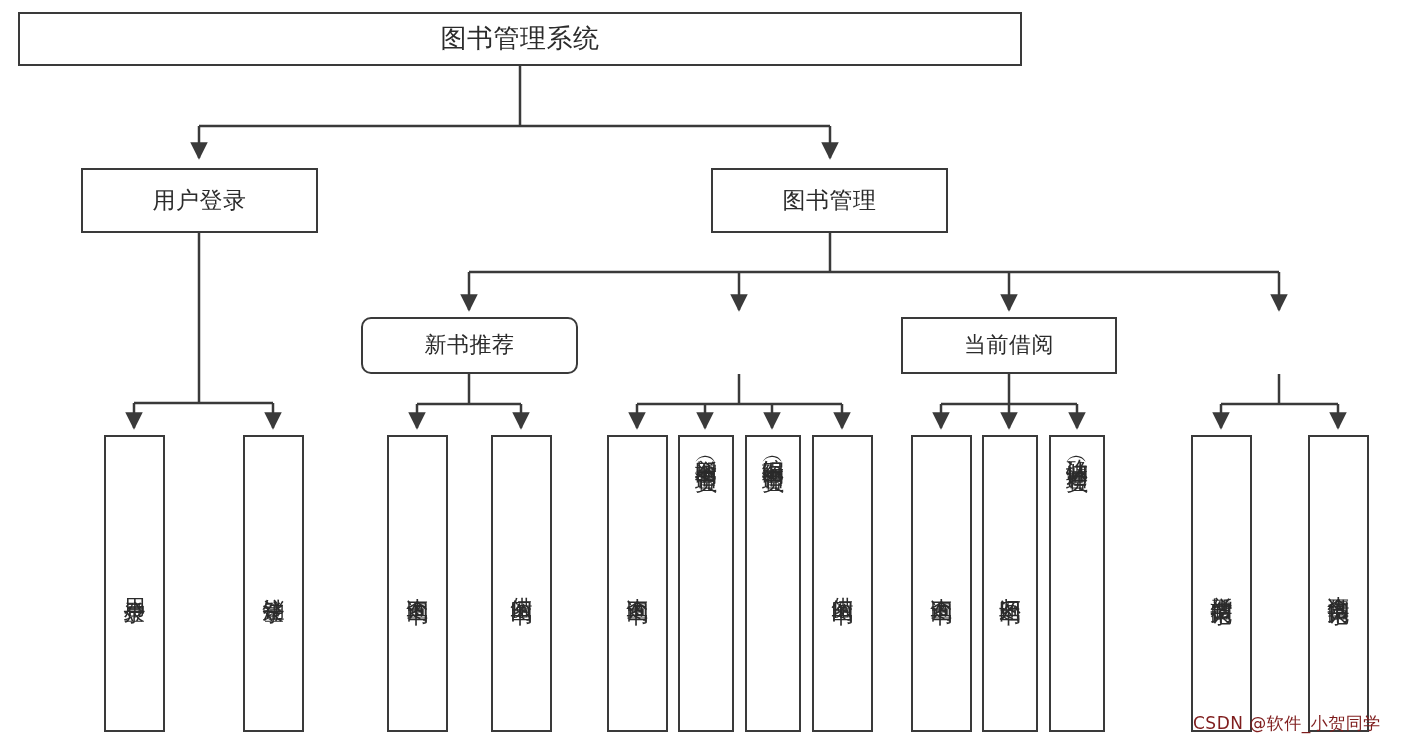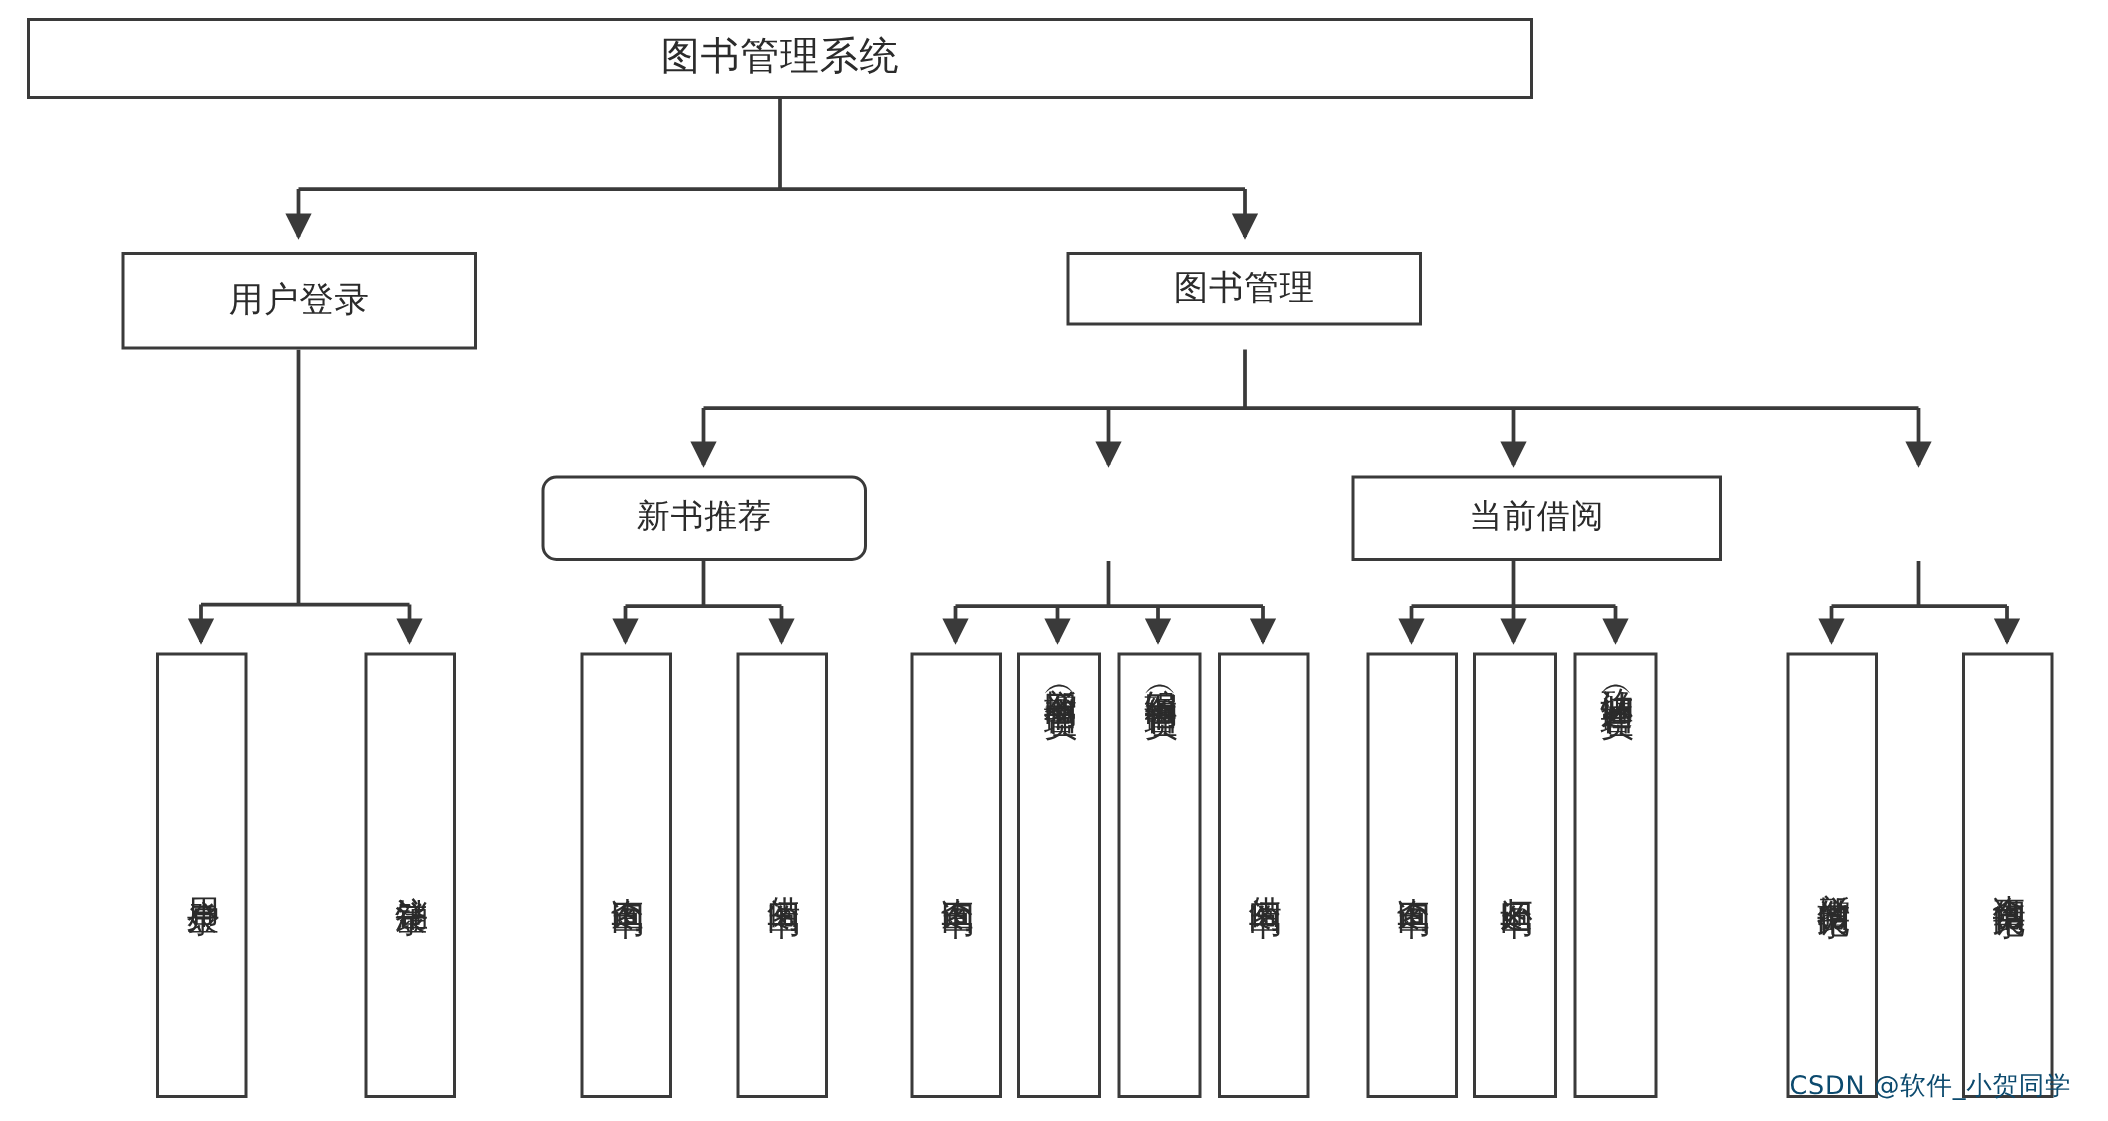--- a/index.html
+++ b/index.html
@@ -56,21 +56,21 @@
   }
   .node.leaf.center-v {
     align-items: center;
     padding-top: 0;
   }
   .watermark {
     position: absolute;
     left: 1193px;
     top: 712px;
     font-size: 17px;
-    color: #0c4a6e;
+    color: #7f1d1d;
     z-index: 5;
     white-space: nowrap;
     letter-spacing: 0.5px;
   }
 </style>
 </head>
 <body>
 
 <div id="diagram-root">
 
@@ -124,28 +124,28 @@
     </g>
   </svg>
 
   <div class="node level-0" style="left:18px; top:12px; width:1004px; height:54px;">
     <span class="node-label">图书管理系统</span>
   </div>
 
   <div class="node level-1" style="left:81px; top:168px; width:237px; height:65px;">
     <span class="node-label">用户登录</span>
   </div>
-  <div class="node level-1" style="left:711px; top:168px; width:237px; height:49px;">
+  <div class="node level-1" style="left:711px; top:168px; width:237px; height:65px;">
     <span class="node-label">图书管理</span>
   </div>
 
   <div class="node level-2" style="left:361px; top:317px; width:217px; height:57px;border-radius:10px;">
     <span class="node-label">新书推荐</span>
   </div>
-  <div class="node level-2" style="left:901px; top:317px; width:247px; height:57px;">
+  <div class="node level-2" style="left:901px; top:317px; width:216px; height:57px;">
     <span class="node-label">当前借阅</span>
   </div>
 
   <div class="node leaf center-v" style="left:104px; top:435px; width:61px; height:297px;">
     <span class="node-label">用户登录</span>
   </div>
   <div class="node leaf center-v" style="left:243px; top:435px; width:61px; height:297px;">
     <span class="node-label">注销登录</span>
   </div>
 

